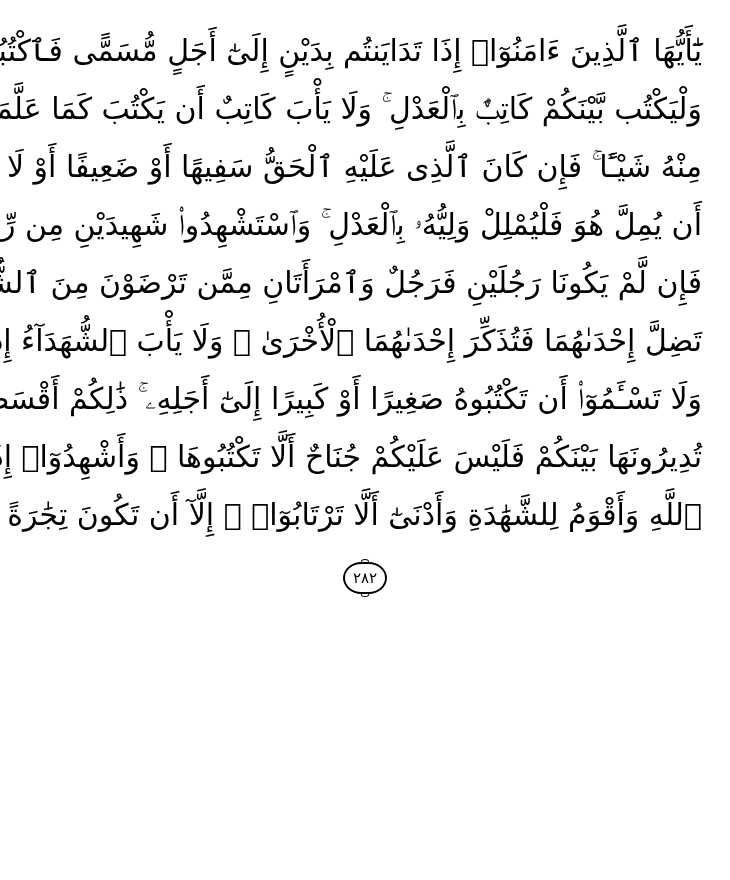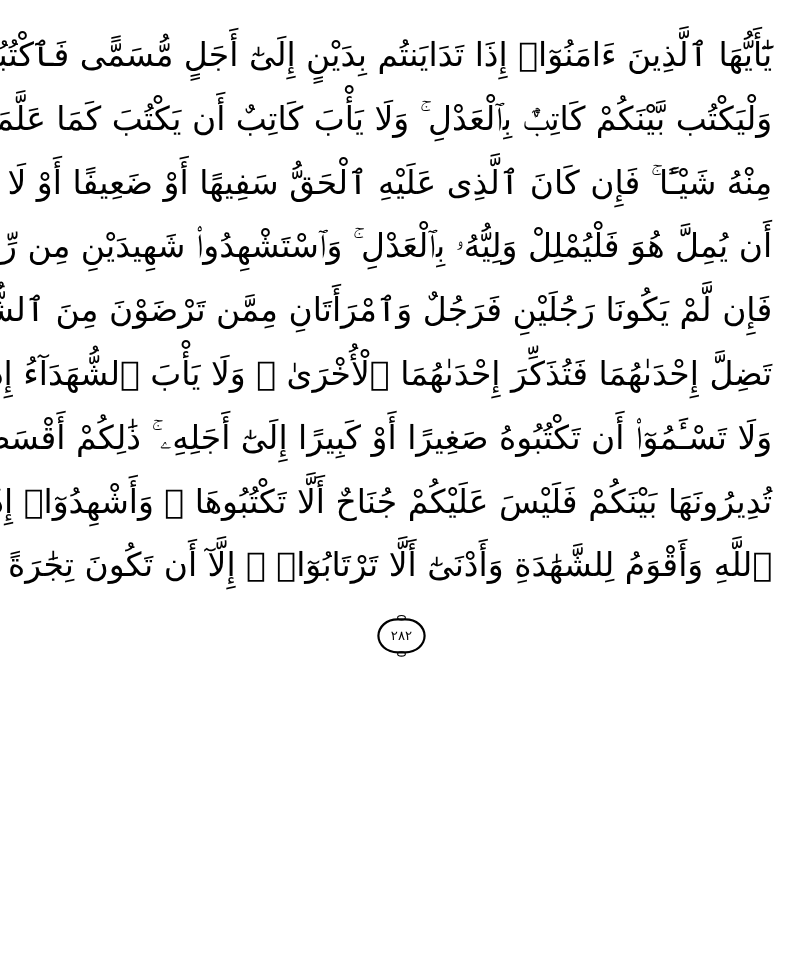--- a/index.html
+++ b/index.html
@@ -84,21 +84,21 @@
     left: 50%;
     transform: translateX(-50%);
     width: 6px;
     height: 3px;
     border: 1px solid #000;
     border-radius: 50%;
   }
   .ayah-marker::before { top: -5px; }
   .ayah-marker::after { bottom: -5px; }
   .marker-num {
-    font-size: 12px;
+    font-size: 15px;
     line-height: 1;
   }
 </style>
 </head>
 <body>
 
 <div class="page">
   <div class="quran-text">
 
     <div class="ayah-line stretch">

